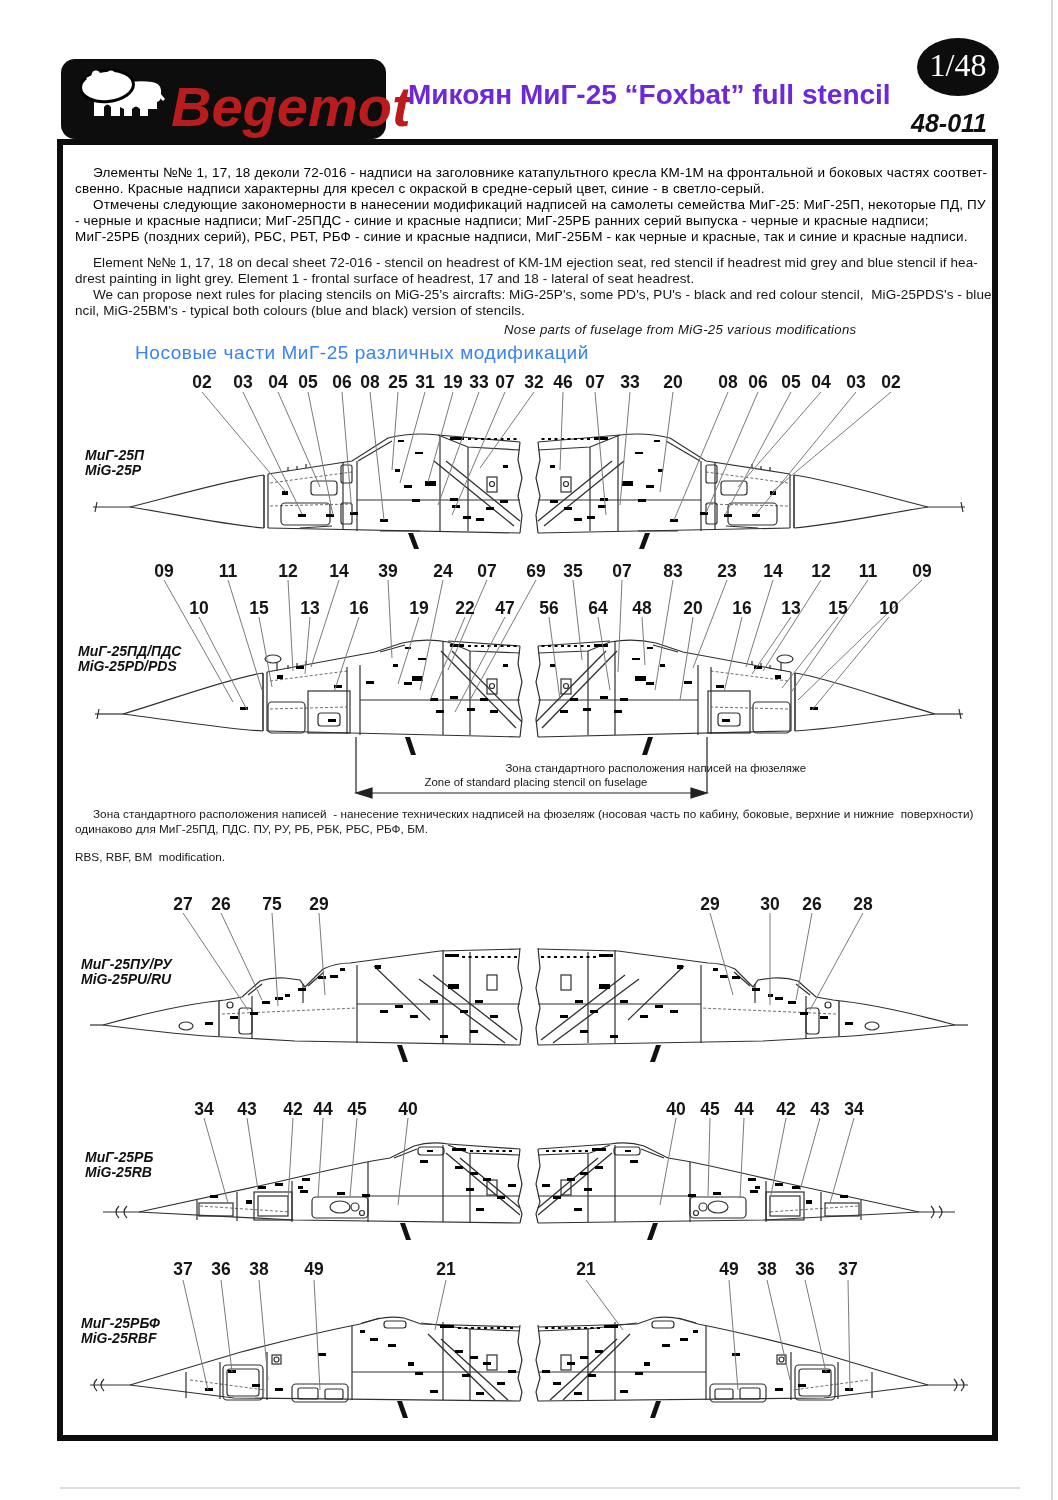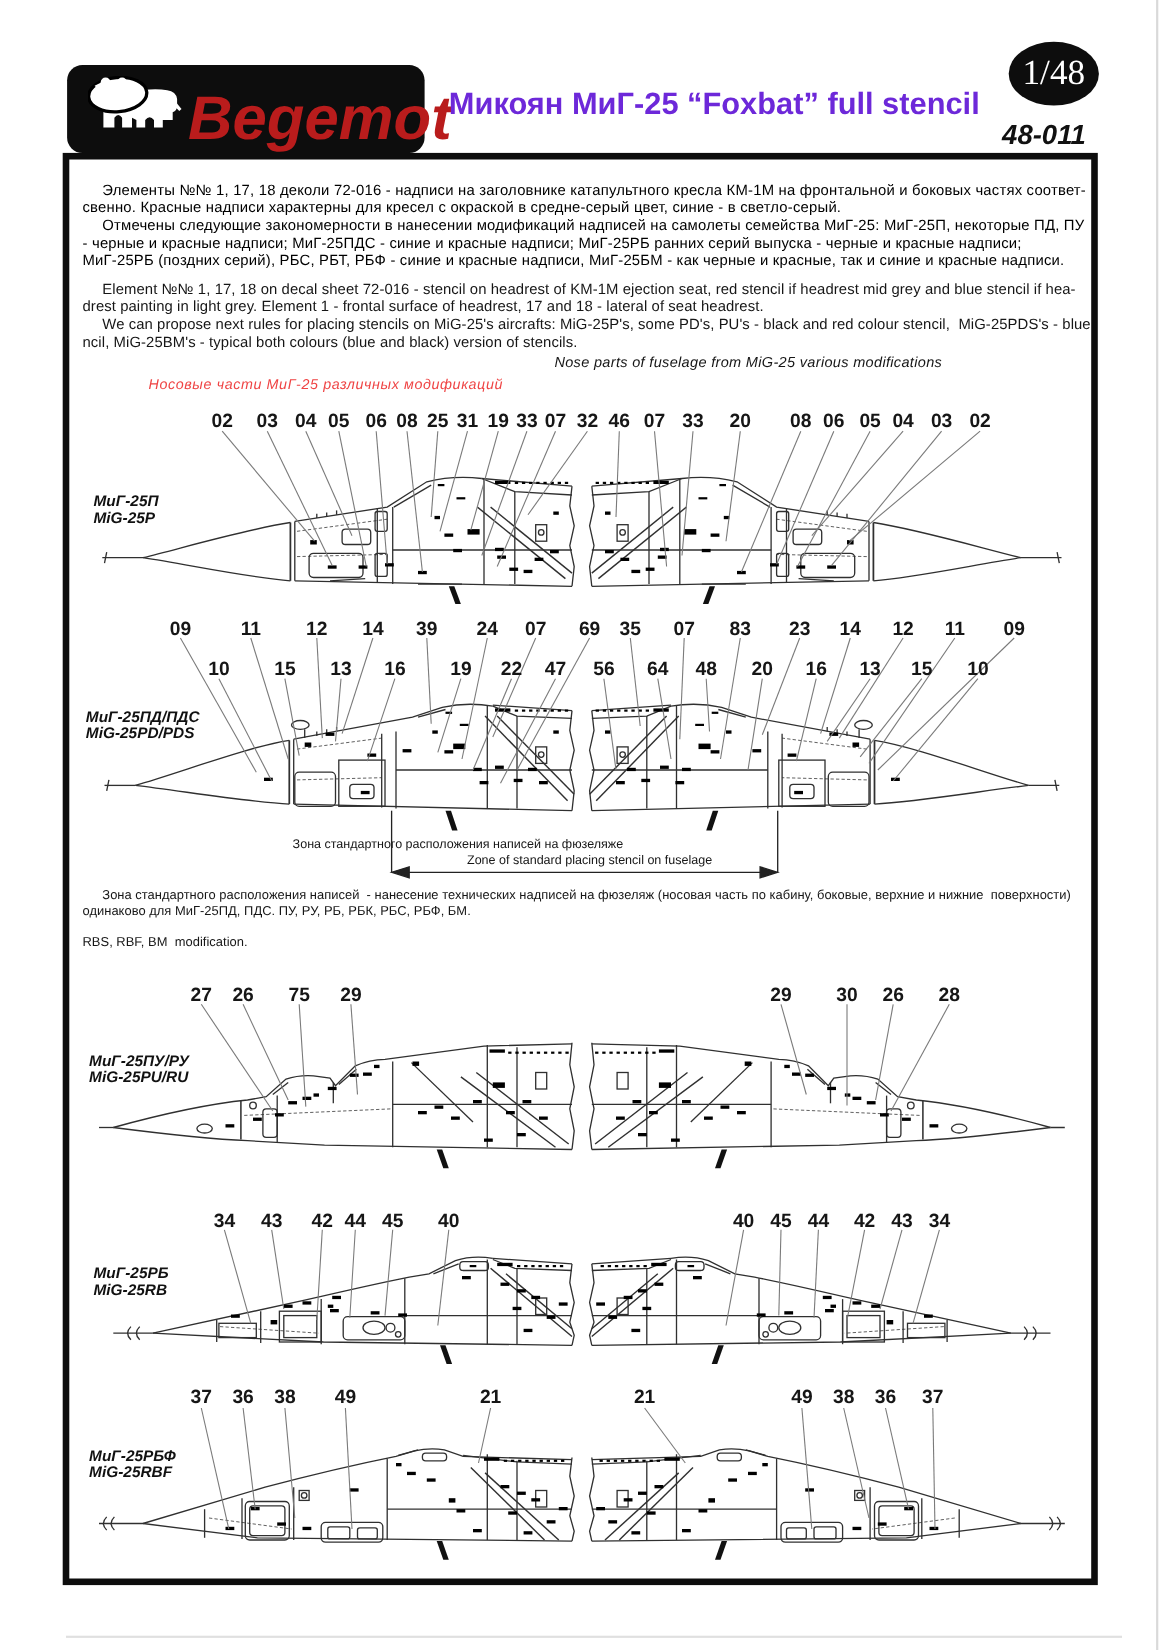--- a/index.html
+++ b/index.html
@@ -45,30 +45,30 @@
 <div>МиГ-25РБ (поздних серий), РБС, РБТ, РБФ - синие и красные надписи, МиГ-25БМ - как черные и красные, так и синие и красные надписи.</div>
 </div>
 
 <div class="abs te" style="left:75px;top:255px;line-height:16px">
 <div style="padding-left:18px">Element №№ 1, 17, 18 on decal sheet 72-016 - stencil on headrest of KM-1M ejection seat, red stencil if headrest mid grey and blue stencil if hea-</div>
 <div>drest painting in light grey. Element 1 - frontal surface of headrest, 17 and 18 - lateral of seat headrest.</div>
 <div style="padding-left:18px">We can propose next rules for placing stencils on MiG-25's aircrafts: MiG-25P's, some PD's, PU's - black and red colour stencil,&nbsp; MiG-25PDS's - blue</div>
 <div>ncil, MiG-25BM's - typical both colours (blue and black) version of stencils.</div>
 </div>
 
-<div class="abs" style="left:135px;top:342px;font-style:italic;font-size:13px;letter-spacing:.55px;color:#ef4444">Носовые части МиГ-25 различных модификаций</div>
+<div class="abs" style="left:135px;top:342px;font-size:19px;letter-spacing:.55px;color:#3b82f6">Носовые части МиГ-25 различных модификаций</div>
 <div class="abs" style="left:504px;top:322px;font-style:italic;font-size:13.2px;letter-spacing:.3px;color:#161616">Nose parts of fuselage from MiG-25 various modifications</div>
 
 <div class="abs bi" style="left:85px;top:448px;font-size:14px;line-height:15px">МиГ-25П<br>MiG-25P</div>
 <div class="abs bi" style="left:78px;top:644px;font-size:14px;line-height:15px">МиГ-25ПД/ПДС<br>MiG-25PD/PDS</div>
 <div class="abs bi" style="left:81px;top:957px;font-size:14px;line-height:15px">МиГ-25ПУ/РУ<br>MiG-25PU/RU</div>
 <div class="abs bi" style="left:85px;top:1150px;font-size:14px;line-height:15px">МиГ-25РБ<br>MiG-25RB</div>
 <div class="abs bi" style="left:81px;top:1316px;font-size:14px;line-height:15px">МиГ-25РБФ<br>MiG-25RBF</div>
 
-<div class="abs" style="left:266px;top:762px;width:540px;text-align:left;font-size:11.4px;color:#161616">Зона стандартного расположения написей на фюзеляже</div>
+<div class="abs" style="left:266px;top:762px;width:540px;text-align:right;font-size:11.4px;color:#161616">Зона стандартного расположения написей на фюзеляже</div>
 <div class="abs" style="left:266px;top:776px;width:540px;text-align:center;font-size:11.4px;color:#161616">Zone of standard placing stencil on fuselage</div>
 
 <div class="abs t2" style="left:75px;top:807px;line-height:14.5px">
 <div style="padding-left:18px">Зона стандартного расположения написей&nbsp; - нанесение технических надписей на фюзеляж (носовая часть по кабину, боковые, верхние и нижние&nbsp; поверхности)</div>
 <div>одинаково для МиГ-25ПД, ПДС. ПУ, РУ, РБ, РБК, РБС, РБФ, БМ.</div>
 </div>
 <div class="abs t2" style="left:75px;top:850px;line-height:14.5px">
 <div>RBS, RBF, BM&nbsp; modification.</div>
 </div>
 

